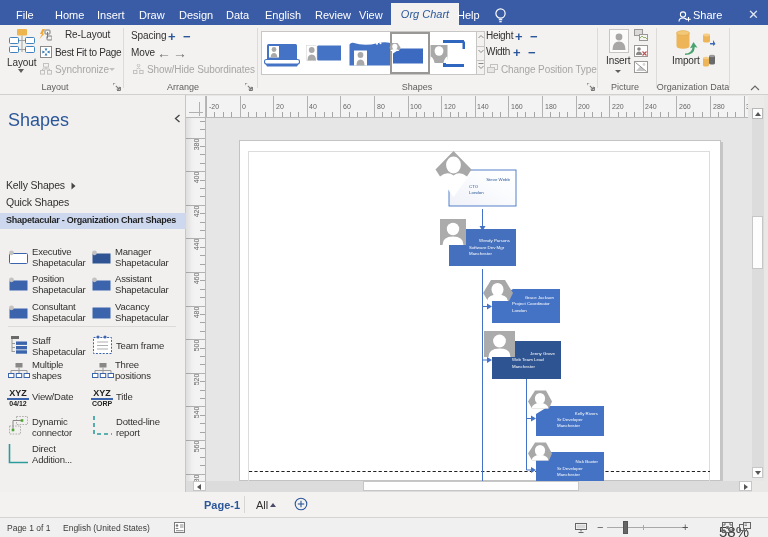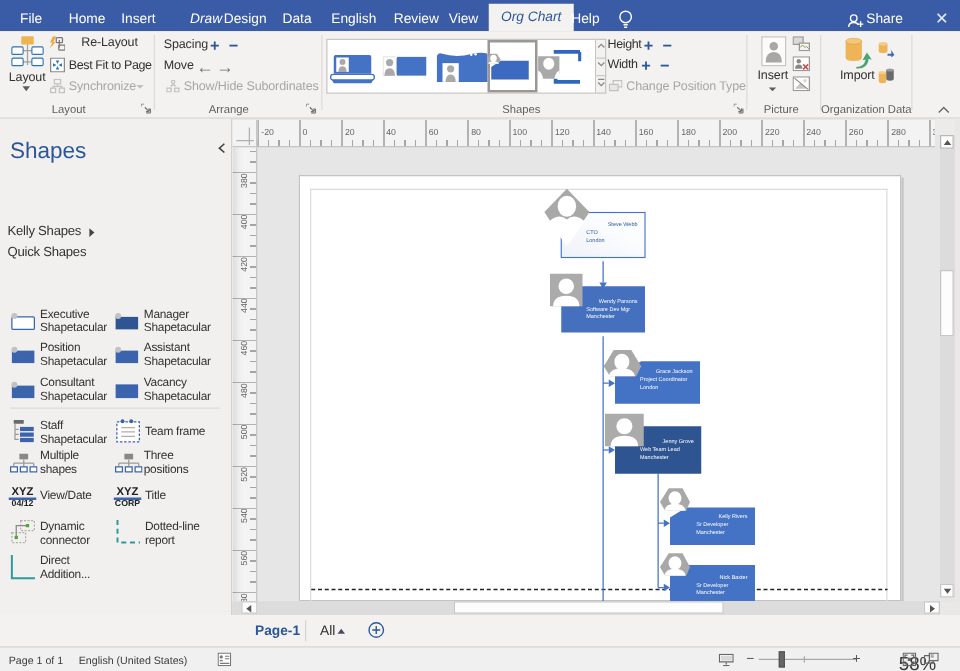--- a/index.html
+++ b/index.html
@@ -48,21 +48,21 @@
 #pagetabs { left:0; top:492px; width:768px; height:25px; background:#f3f2f1; }
 #statusbar { left:0; top:517px; width:768px; height:20px; background:#f0f0f0; border-top:1px solid #d6d4d2; font-size:8.5px; color:#3b3a39; }
 </style>
 </head>
 <body>
 
 <div class="abs" id="titlebar">
   <span class="tab" style="left:16px;">File</span>
   <span class="tab" style="left:55px;">Home</span>
   <span class="tab" style="left:97px;">Insert</span>
-  <span class="tab" style="left:152px;font-style:italic;">Draw</span>
+  <span class="tab" style="left:139px;">Draw</span>
   <span class="tab" style="left:179px;">Design</span>
   <span class="tab" style="left:226px;">Data</span>
   <span class="tab" style="left:265px;">English</span>
   <span class="tab" style="left:315px;">Review</span>
   <span class="tab" style="left:359px;">View</span>
   <span class="tab active" style="left:391px; width:68px; top:3px; height:22px; line-height:22px;font-style:italic;">Org Chart</span>
   <span class="tab" style="left:457px;">Help</span>
   <svg class="tab" style="left:494px; top:6px;" width="13" height="17" viewBox="0 0 13 17">
     <circle cx="6.5" cy="6" r="4.6" fill="none" stroke="#fff" stroke-width="1.2"></circle>
     <line x1="4.8" y1="12.2" x2="8.2" y2="12.2" stroke="#fff" stroke-width="1.2"></line>
@@ -263,20 +263,23 @@
 <div class="abs" id="panel">
   <div class="abs" style="left:8px; top:15px; font-size:18px; color:#2b579a;">Shapes</div>
   <svg class="abs" style="left:174px; top:19px;" width="7" height="9" viewBox="0 0 7 9">
       <path d="M5.5 1 L1.5 4.5 L5.5 8" stroke="#444" fill="none" stroke-width="1.3"></path>
     </svg>
   <div class="abs" style="left:6px; top:84px; font-size:10.5px; letter-spacing:-0.2px; color:#323130;">Kelly Shapes</div>
   <svg class="abs" style="left:71px; top:87px;" width="5" height="8" viewBox="0 0 5 8">
       <path d="M0.5 0.5 L4.5 4 L0.5 7.5 Z" fill="#444"></path>
     </svg>
   <div class="abs" style="left:6px; top:101px; font-size:10.5px; letter-spacing:-0.2px; color:#323130;">Quick Shapes</div>
+  <div class="abs" style="left:0; top:118px; width:186px; height:16px; background:#cdd8ef;">
+    <span style="position:absolute; left:6px; top:2px; font-size:9px; letter-spacing:-0.25px; font-weight:bold; color:#1f1f1f; white-space:nowrap;">Shapetacular - Organization Chart Shapes</span>
+  </div>
 
   <svg class="sticon" style="left:8px; top:155px;" width="21" height="14" viewBox="0 0 21 14">
       <rect x="1.5" y="3.5" width="18" height="10" rx="1" fill="#fff" stroke="#3b64ad"></rect>
       <circle cx="3.5" cy="2.8" r="2.4" fill="#c4c2c0"></circle>
     </svg>
   <div class="sttext" style="left:32px; top:151px;">Executive<br>Shapetacular</div>
   <svg class="sticon" style="left:91px; top:155px;" width="21" height="14" viewBox="0 0 21 14">
       <rect x="1.5" y="3.5" width="18" height="10" fill="#2e5493"></rect>
       <circle cx="3.5" cy="2.8" r="2.4" fill="#c4c2c0"></circle>
     </svg>

